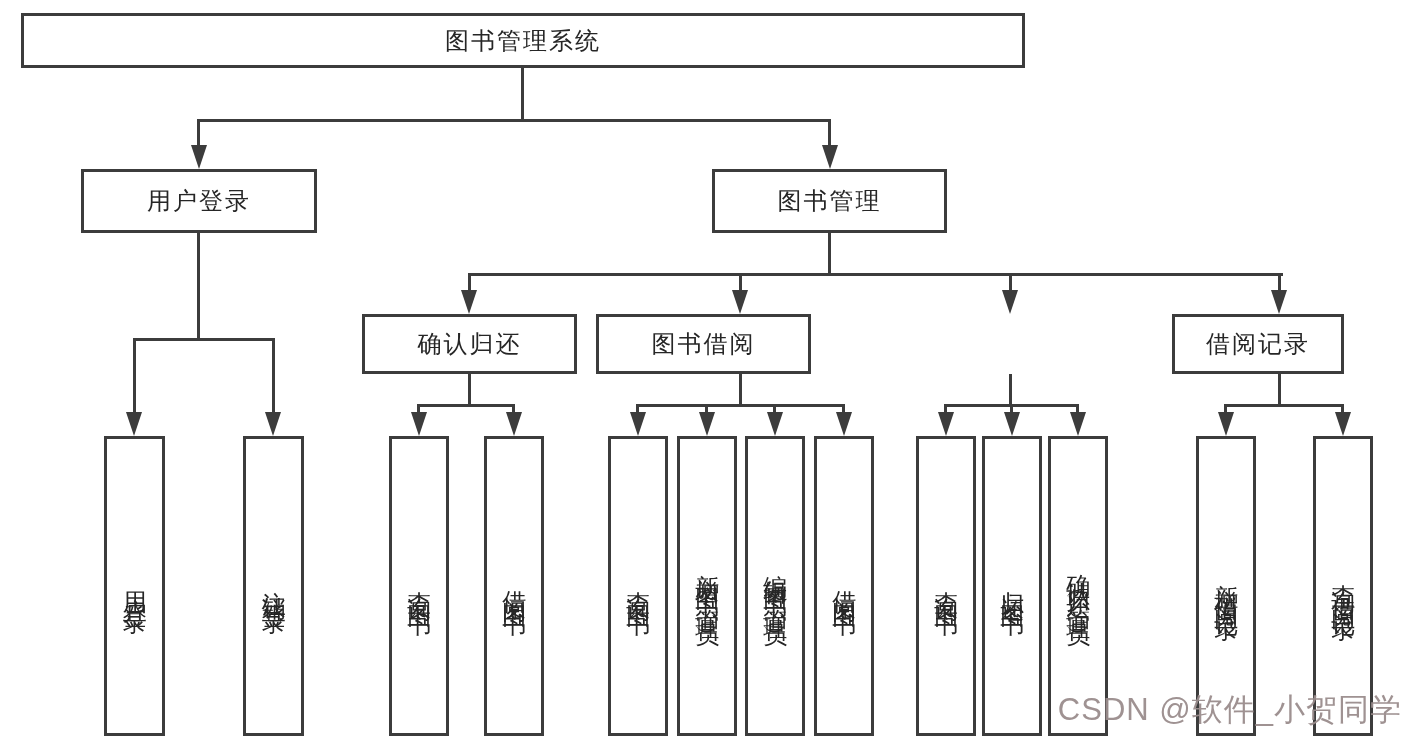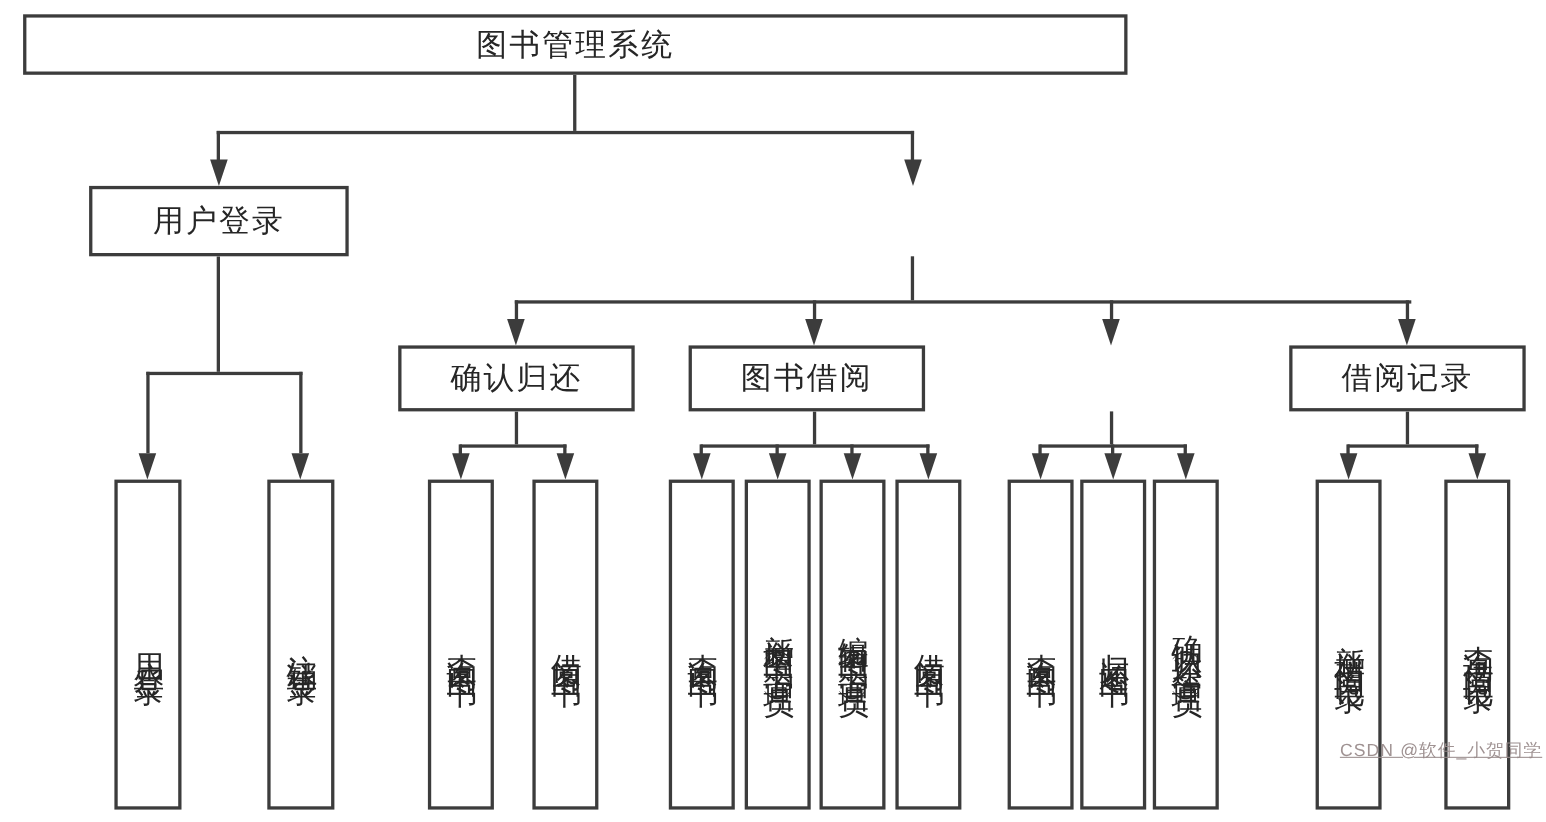--- a/index.html
+++ b/index.html
@@ -3,57 +3,60 @@
 <meta charset="utf-8">
 <style>
   html,body{margin:0;padding:0;background:#ffffff;}
   .canvas{
     position:relative;width:1405px;height:747px;background:#ffffff;
     font-family:"Liberation Sans",sans-serif;overflow:hidden;
   }
   .node{
     position:absolute;background:#ffffff;border:3px solid #3c3c3c;
     display:flex;align-items:center;justify-content:center;
-    color:#262626;font-size:28px;letter-spacing:2px;box-sizing:border-box;
+    color:#262626;font-size:24px;letter-spacing:2px;box-sizing:border-box;
     z-index:2;
   }
   .leaf span{
     writing-mode:vertical-rl;text-orientation:mixed;
     letter-spacing:7px;line-height:1.1;
   }
   .vline{position:absolute;width:3px;background:#3c3c3c;z-index:1;}
   .hline{position:absolute;height:3px;background:#3c3c3c;z-index:1;}
   .arrow{
     position:absolute;width:0;height:0;z-index:1;
     border-left:8px solid transparent;border-right:8px solid transparent;
     border-top:24px solid #3c3c3c;
   }
   .watermark{
-    position:absolute;top:672px;right:3px;z-index:10;
-    font-size:16px;letter-spacing:1px;color:rgba(154,140,140,0.95);text-decoration:underline;
+    position:absolute;top:689px;right:3px;z-index:10;
+    font-size:31px;letter-spacing:1px;color:rgba(154,140,140,0.95);
   }
 </style>
 </head>
 <body>
 
 <div class="canvas">
 
   <div class="node" style="left:21px;top:13px;width:1004px;height:55px;">
     <span>图书管理系统</span>
   </div>
 
   <div class="vline" style="left:521px;top:68px;height:51px;"></div>
   <div class="hline" style="left:197px;top:119px;width:634px;"></div>
   <div class="vline" style="left:197px;top:119px;height:28px;"></div>
   <div class="arrow" style="left:191px;top:145px;"></div>
   <div class="vline" style="left:828px;top:119px;height:28px;"></div>
   <div class="arrow" style="left:822px;top:145px;"></div>
 
   <div class="node" style="left:81px;top:169px;width:236px;height:64px;">
     <span>用户登录</span>
+  </div>
+  <div class="node" style="left:712px;top:169px;width:235px;height:64px;">
+    <span>图书管理</span>
   </div>
 
   <div class="vline" style="left:197px;top:233px;height:105px;"></div>
   <div class="hline" style="left:133px;top:338px;width:142px;"></div>
   <div class="vline" style="left:133px;top:338px;height:74px;"></div>
   <div class="arrow" style="left:126px;top:412px;"></div>
   <div class="vline" style="left:272px;top:338px;height:74px;"></div>
   <div class="arrow" style="left:265px;top:412px;"></div>
 
   <div class="vline" style="left:828px;top:233px;height:40px;"></div>
@@ -63,24 +66,24 @@
   <div class="vline" style="left:739px;top:273px;height:19px;"></div>
   <div class="arrow" style="left:732px;top:290px;"></div>
   <div class="vline" style="left:1009px;top:273px;height:19px;"></div>
   <div class="arrow" style="left:1002px;top:290px;"></div>
   <div class="vline" style="left:1278px;top:273px;height:19px;"></div>
   <div class="arrow" style="left:1271px;top:290px;"></div>
 
   <div class="node" style="left:362px;top:314px;width:215px;height:60px;">
     <span>确认归还</span>
   </div>
-  <div class="node" style="left:626px;top:314px;width:215px;height:60px;">
+  <div class="node" style="left:596px;top:314px;width:215px;height:60px;">
     <span>图书借阅</span>
   </div>
-  <div class="node" style="left:1172px;top:314px;width:215px;height:60px;">
+  <div class="node" style="left:1172px;top:314px;width:172px;height:60px;">
     <span>借阅记录</span>
   </div>
 
   <div class="vline" style="left:468px;top:374px;height:30px;"></div>
   <div class="hline" style="left:418px;top:404px;width:97px;"></div>
   <div class="vline" style="left:417px;top:404px;height:10px;"></div>
   <div class="arrow" style="left:411px;top:412px;"></div>
   <div class="vline" style="left:512px;top:404px;height:10px;"></div>
   <div class="arrow" style="left:506px;top:412px;"></div>
 

